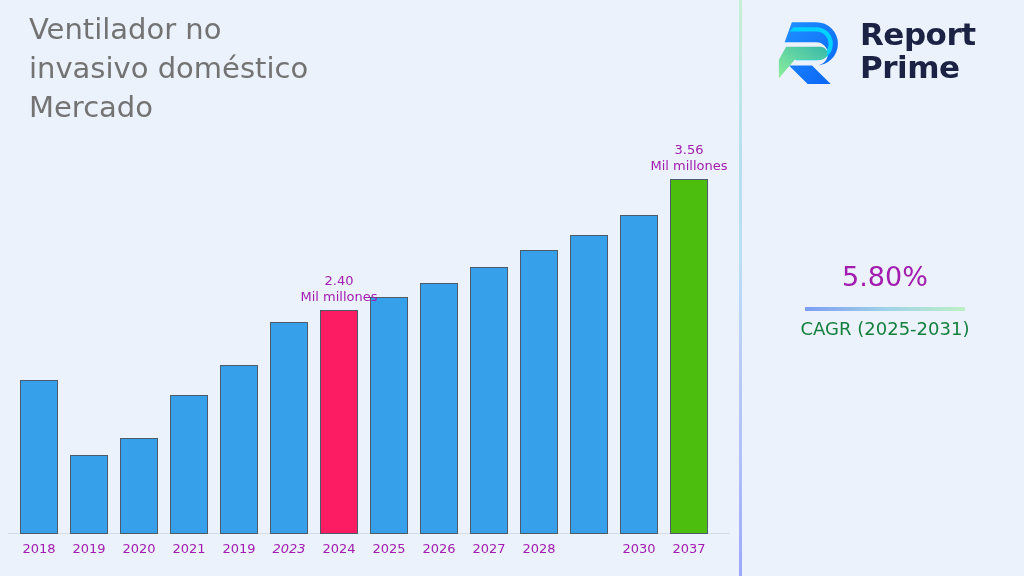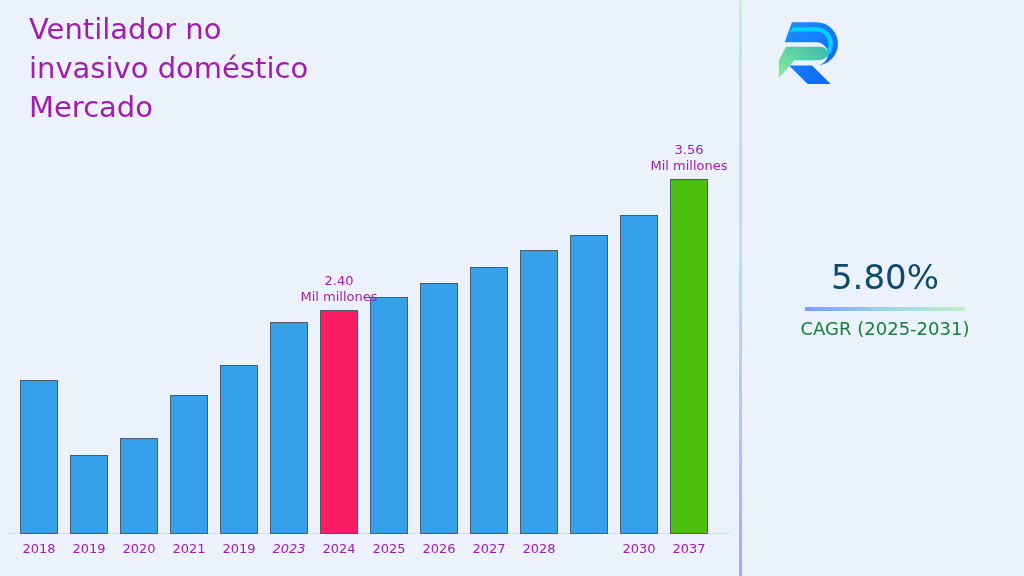--- a/index.html
+++ b/index.html
@@ -24,21 +24,21 @@
   }
 
   
   #chart-title {
     position: absolute;
     left: 29px;
     top: 10px;
     width: 420px;
     font-size: 29px;
     line-height: 39px;
-    color: #a21caf;
+    color: #737373;
     font-family: "DejaVu Sans", sans-serif;
     font-weight: 400;
     white-space: pre-line;
     letter-spacing: 0px;
   }
 
   
   #panel-divider {
     position: absolute;
     left: 739px;
@@ -83,23 +83,23 @@
 
   
   #cagr-block {
     position: absolute;
     left: 760px;
     top: 255px;
     width: 250px;
     text-align: center;
   }
   #cagr-value {
-    font-size: 34px;
+    font-size: 27px;
     line-height: 44px;
-    color: #0c4a6e;
+    color: #a21caf;
     font-family: "DejaVu Sans", sans-serif;
     font-weight: 400;
   }
   #cagr-rule {
     width: 160px;
     height: 4px;
     margin: 8px auto 7px auto;
     background: linear-gradient(to right, #7c9df4 0%, #9fd2e8 50%, #bdf0c6 100%);
   }
   #cagr-label {
@@ -217,20 +217,22 @@
           </linearGradient>
         </defs>
 
         <path d="M22 10 H56 A30 30 0 0 1 56 70 H50 L76 96 H44 L18 70 H56 A16 16 0 0 0 56 38 H12 Z" fill="url(#gblue)"></path>
 
         <path d="M24 17 H56 A23 23 0 0 1 56 63 H28 L22 57 H56 A17 17 0 0 0 56 23 H19 Z" fill="#00d1ff"></path>
 
         <path d="M14 44 H62 A9 9 0 0 1 62 62 H26 L4 88 V62 Z" fill="url(#ggreen)"></path>
       </svg>
     </span>
+    <span id="logo-text">Report
+Prime</span>
   </div>
 
   <div id="cagr-block">
     <div id="cagr-value">5.80%</div>
     <div id="cagr-rule"></div>
     <div id="cagr-label">CAGR (2025-2031)</div>
   </div>
 
 </div>
 

